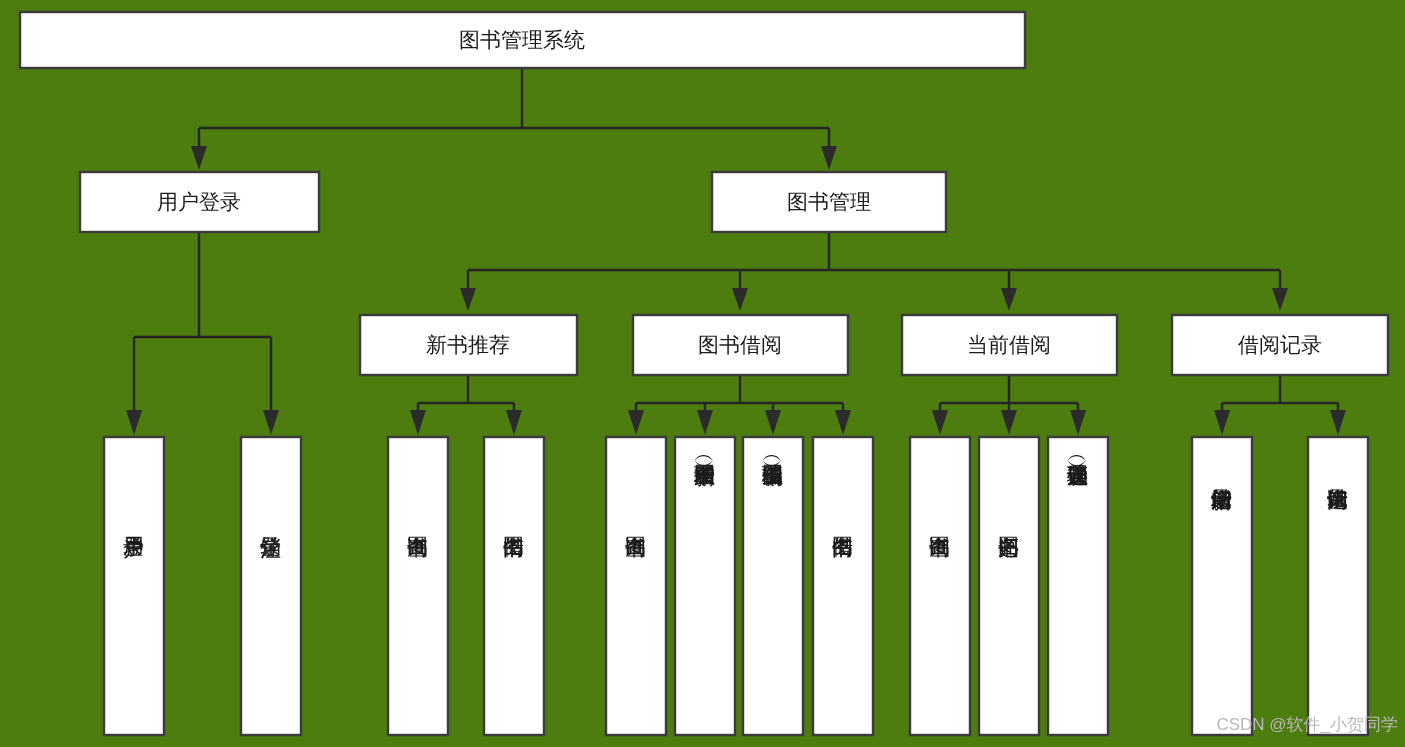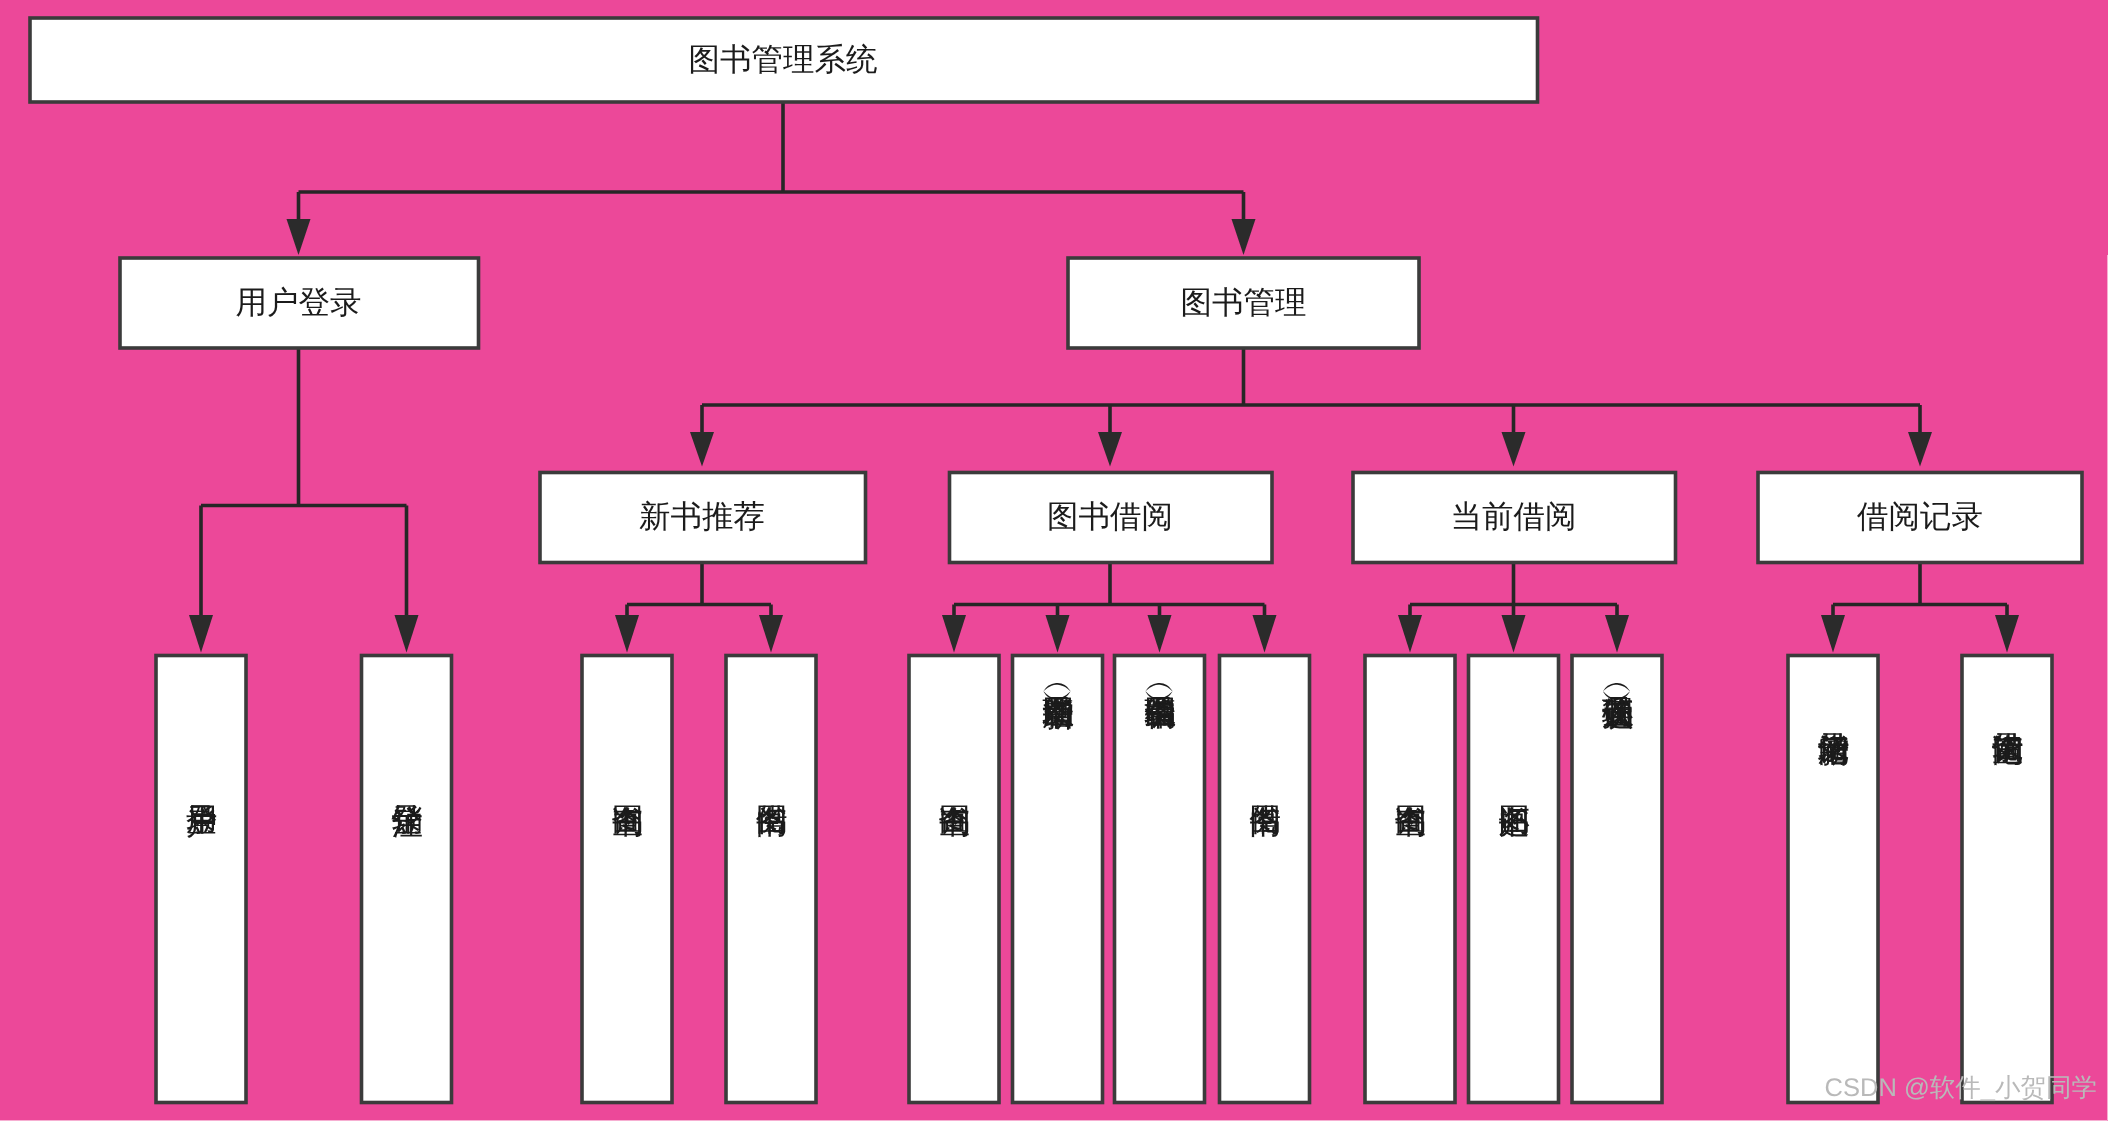--- a/index.html
+++ b/index.html
@@ -8,21 +8,21 @@
     padding: 0;
     background: #ffffff;
   }
   body {
     font-family: "Liberation Sans", "DejaVu Sans", sans-serif;
   }
   #diagram-root {
     position: relative;
     width: 1405px;
     height: 747px;
-    background: #ec4899;
+    background: #4d7c0f;
     overflow: hidden;
   }
   svg.flow {
     position: absolute;
     left: 0;
     top: 0;
     width: 1405px;
     height: 747px;
   }
   .node-rect {

